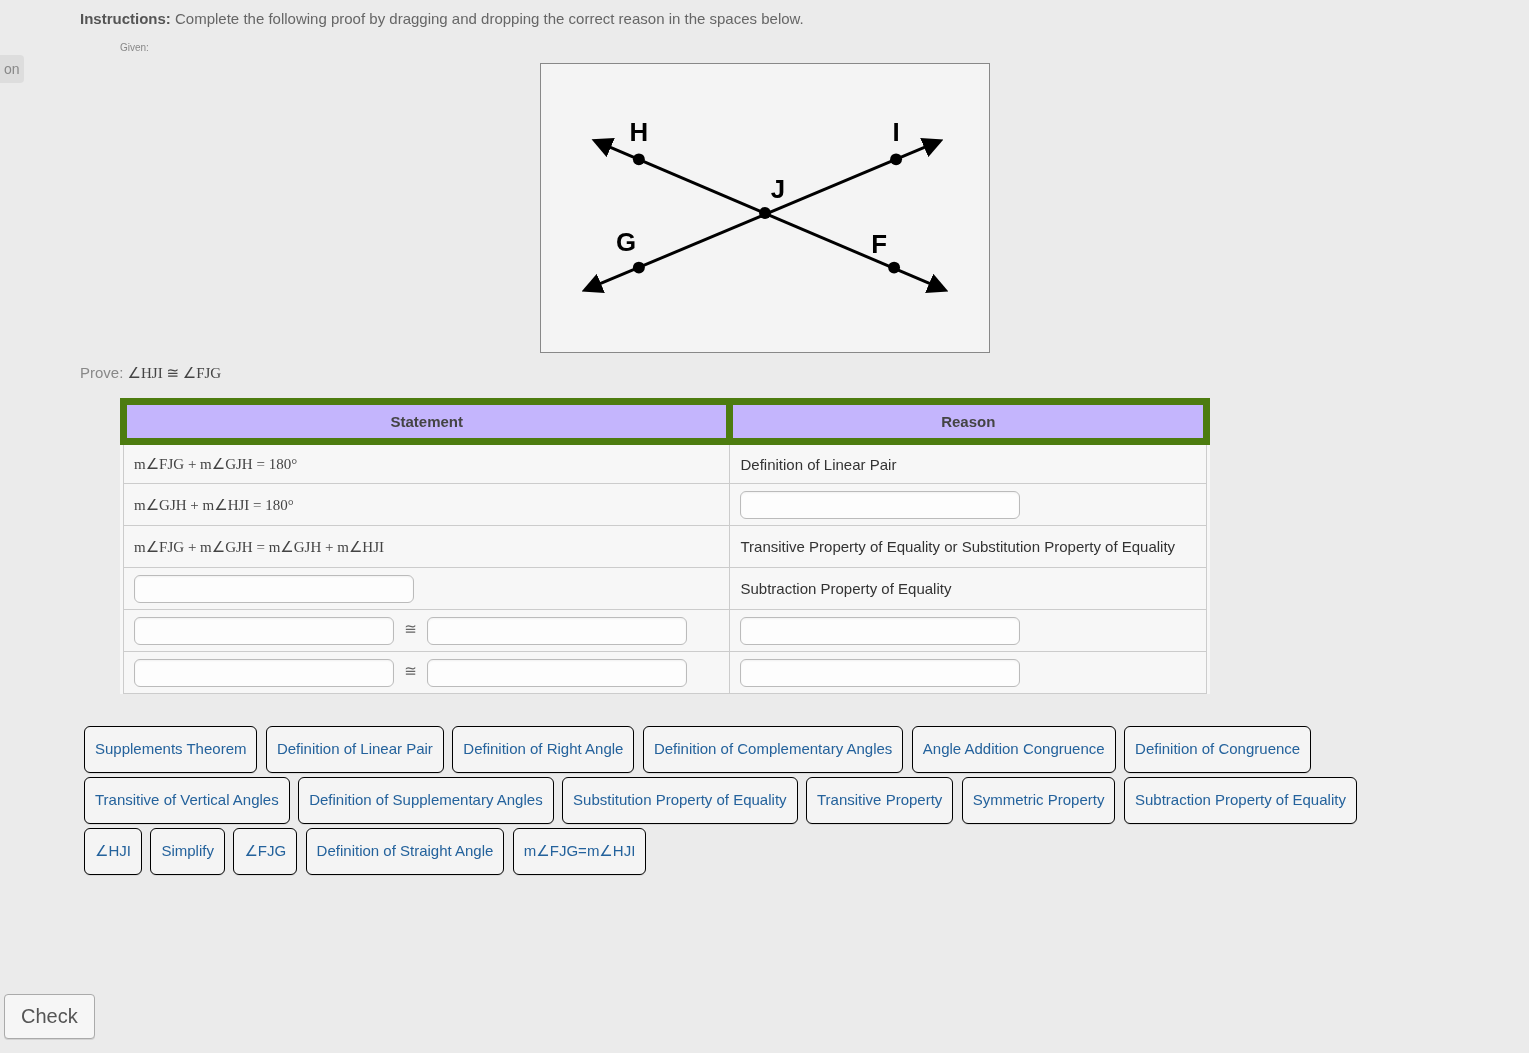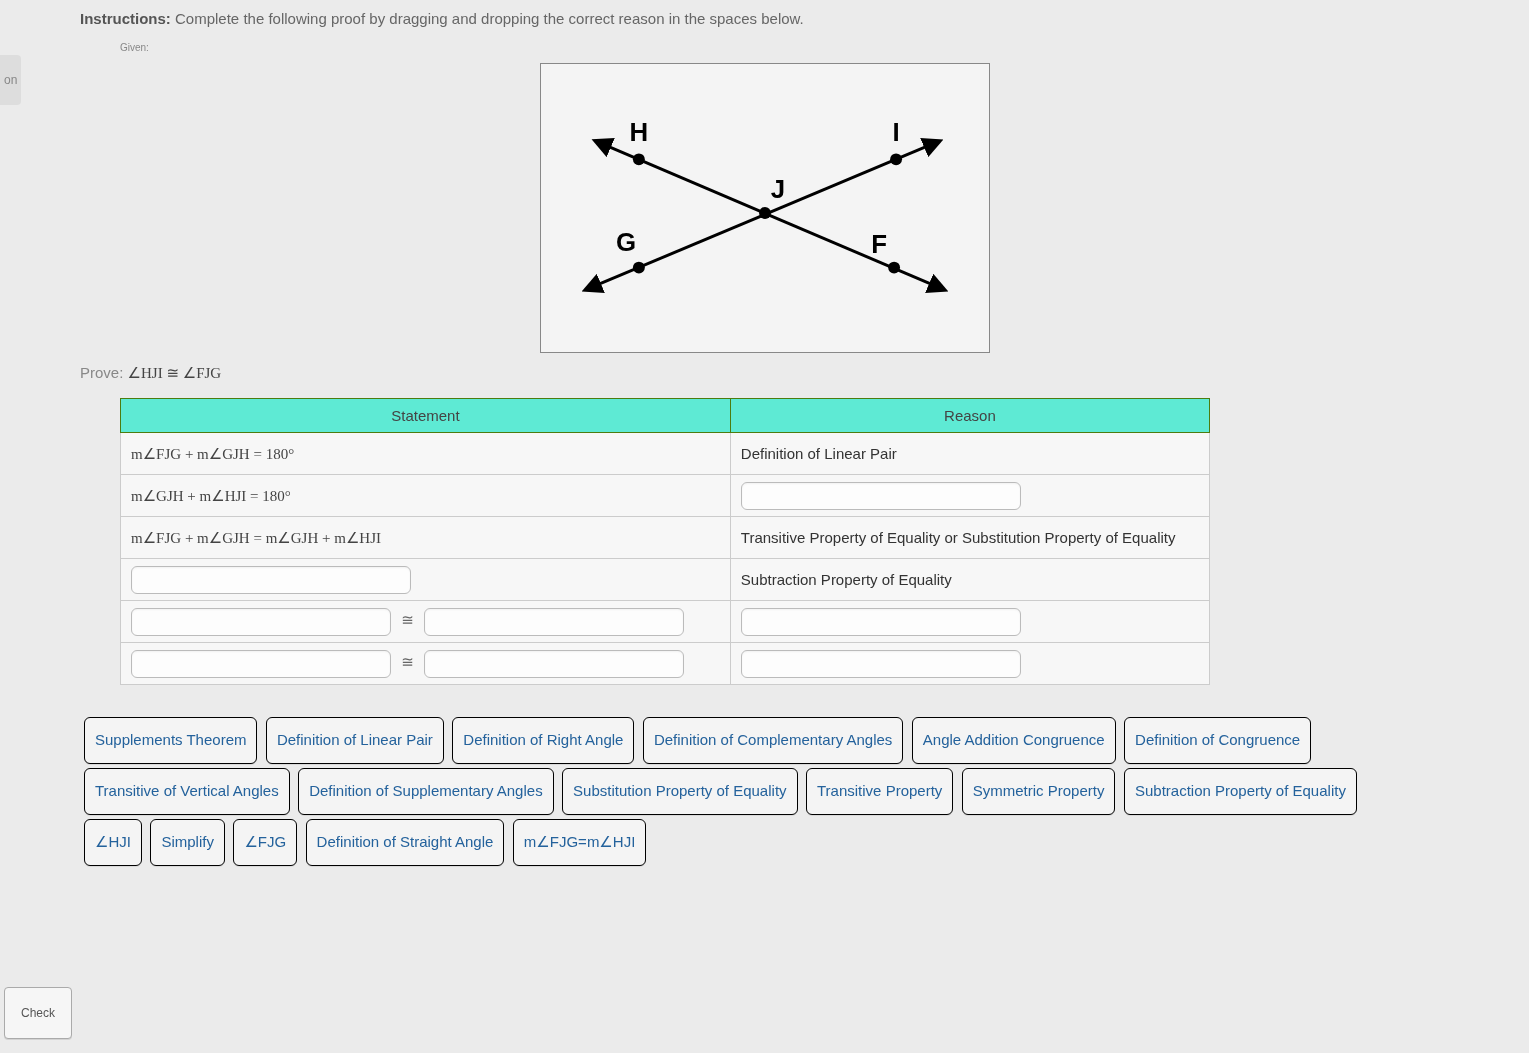--- a/index.html
+++ b/index.html
@@ -25,22 +25,22 @@
   .figure-box svg { width: 100%; height: 100%; }
   .prove { color: #888; font-size: 15px; margin: 8px 0 16px; }
   .math { font-family: Georgia, "Times New Roman", serif; color: #444; }
 
   .proof-area { margin-left: 40px; }
   table.proof {
     border-collapse: collapse; width: 1090px; background: #f7f7f7;
     border: 1px solid #ccc;
   }
   table.proof th {
-    font-weight: 400; color: #444; font-size: 15px;
-    padding: 8px 10px; border: 1px solid #4d7c0f; background: #5eead4;
+    font-weight: 700; color: #444; font-size: 15px;
+    padding: 8px 10px; border: 7px solid #4d7c0f; background: #c4b5fd;
     text-align: center;
   }
   table.proof td {
     border: 1px solid #ccc; padding: 6px 10px; font-size: 15px;
     color: #333; vertical-align: middle; height: 42px;
   }
   .stmt-col { width: 56%; }
   .reason-col { width: 44%; }
   .reason-filled { color: #24629c; }
   .slot {
@@ -57,29 +57,29 @@
     display: inline-block; padding: 4px 10px 5px;
     border: 1px solid #000000; border-radius: 6px;
     background: #f4f4f4; color: #24629c; font-size: 15px;
     margin: 2px 2px; cursor: grab;
     box-shadow: 0 1px 0 rgba(0,0,0,0.08);
   }
 
   .check-btn {
     position: absolute; left: 4px; bottom: 14px;
     border: 1px solid #aaa; border-radius: 4px;
-    background: #f6f6f6; color: #555; font-size: 12px;
-    padding: 18px 16px; cursor: pointer;
+    background: #f6f6f6; color: #555; font-size: 20px;
+    padding: 10px 16px; cursor: pointer;
     box-shadow: 0 1px 0 rgba(0,0,0,0.1);
   }
 
   .side-tab {
     position: absolute; left: 0; top: 55px;
-    background: #ddd; color: #888; font-size: 12px;
-    border-radius: 0 4px 4px 0; padding: 18px 4px;
+    background: #ddd; color: #888; font-size: 14px;
+    border-radius: 0 4px 4px 0; padding: 6px 4px;
   }
 </style>
 </head>
 <body>
 
 <div class="side-tab">on</div>
 
 <div class="page">
 
   <p class="instructions">

